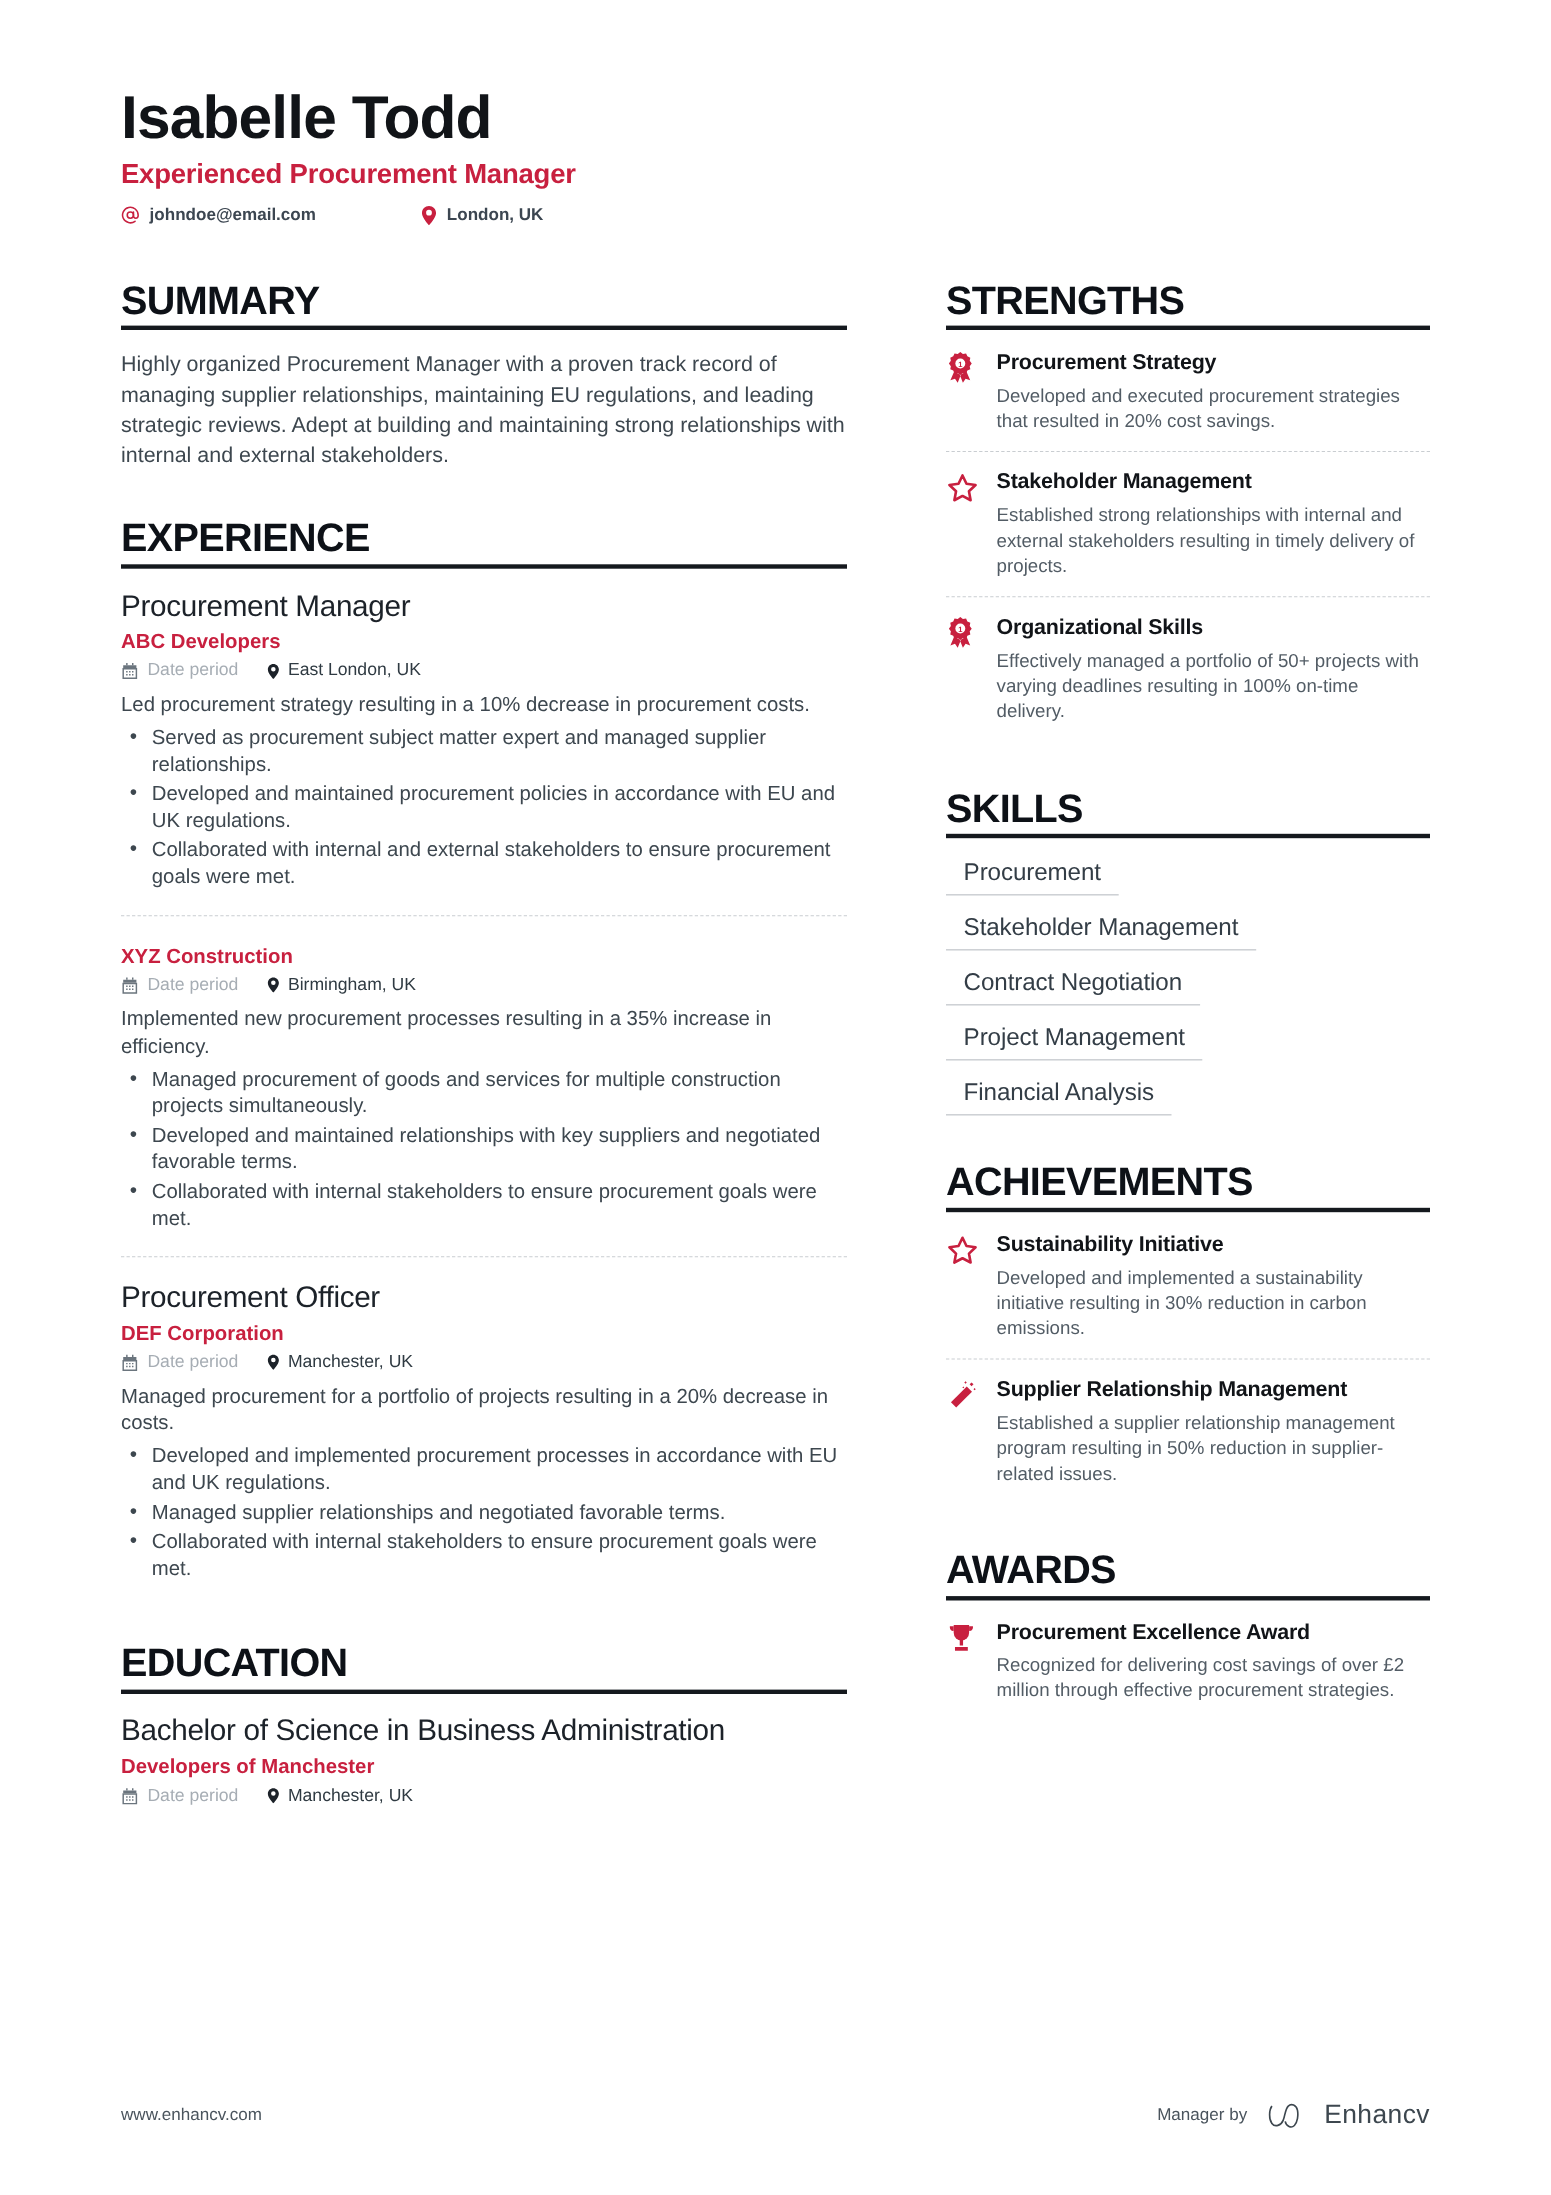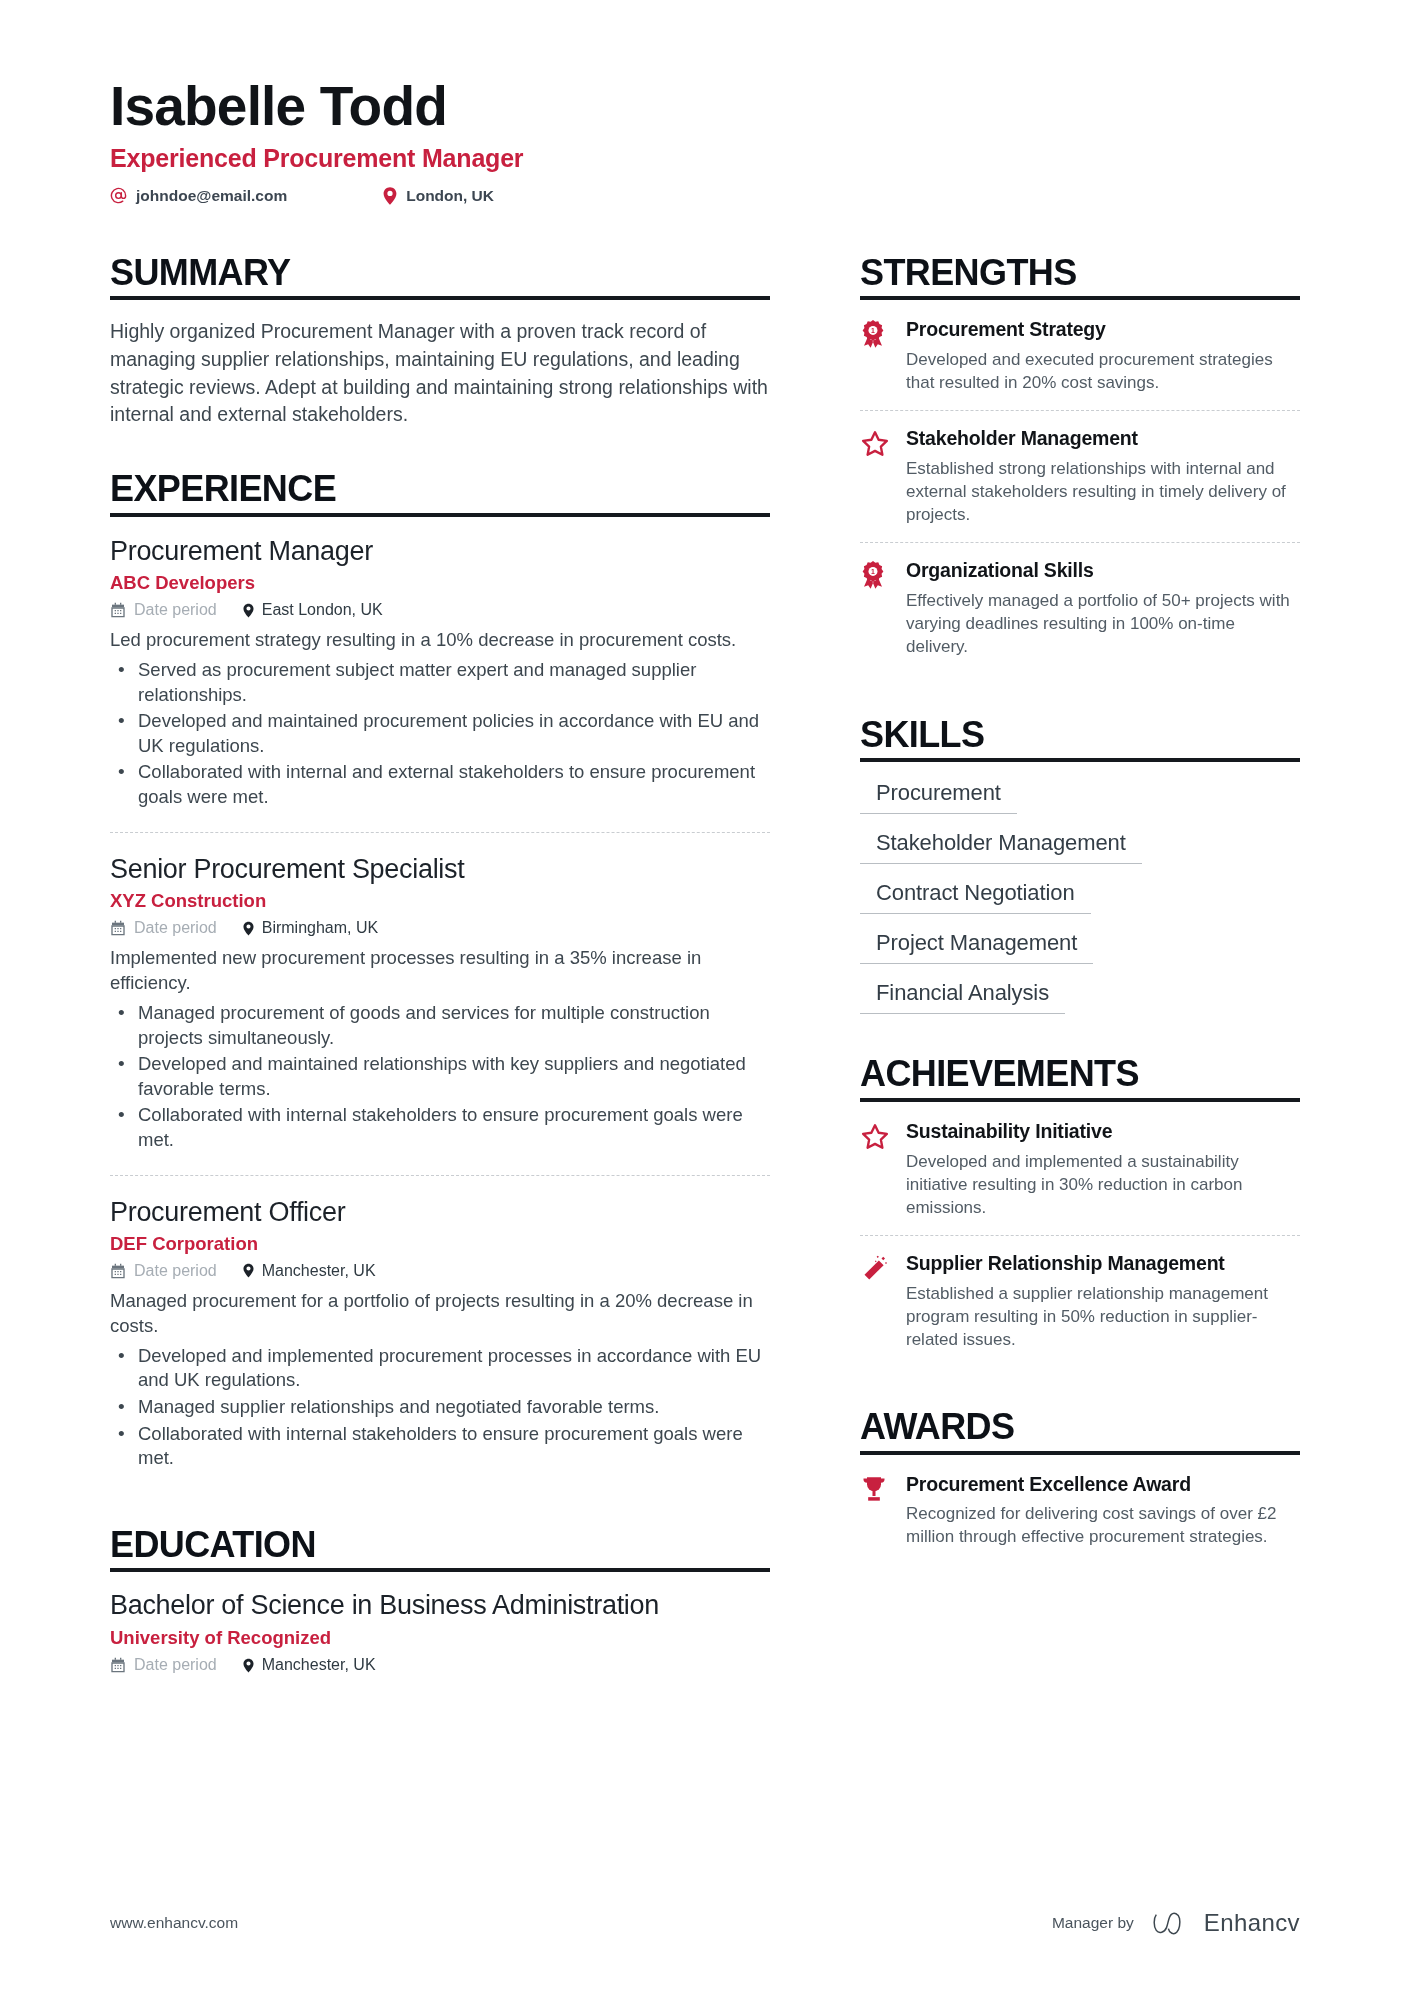--- a/index.html
+++ b/index.html
@@ -261,21 +261,20 @@
           </div>
           <div class="entry-desc">Led procurement strategy resulting in a 10% decrease in procurement costs.</div>
           <ul class="bullets">
             <li>Served as procurement subject matter expert and managed supplier relationships.</li>
             <li>Developed and maintained procurement policies in accordance with EU and UK regulations.</li>
             <li>Collaborated with internal and external stakeholders to ensure procurement goals were met.</li>
           </ul>
         </div>
 
         <div class="entry">
-          <div class="entry-role">Senior Procurement Specialist</div>
           <div class="entry-company">XYZ Construction</div>
           <div class="entry-meta">
             <span class="meta-date">
               <span class="ic">
                 <svg width="16" height="16" viewBox="0 0 24 24" fill="#6b757e">
                   <path d="M7 1h2v3H7zM15 1h2v3h-2z"></path>
                   <path d="M3 4h18v4H3z"></path>
                   <path d="M3 9h18v13H3z" fill="none" stroke="#6b757e" stroke-width="2"></path>
                   <path d="M7 12h2v2H7zM11 12h2v2h-2zM15 12h2v2h-2zM7 16h2v2H7zM11 16h2v2h-2zM15 16h2v2h-2z"></path>
                 </svg>
@@ -330,21 +329,21 @@
             <li>Collaborated with internal stakeholders to ensure procurement goals were met.</li>
           </ul>
         </div>
       </div>
 
       <div class="sec sec-gap-top">
         <div class="sec-title">EDUCATION</div>
         <div class="sec-rule"></div>
         <div class="entry">
           <div class="edu-degree">Bachelor of Science in Business Administration</div>
-          <div class="entry-company">University of Recognized</div>
+          <div class="entry-company">Developers of Manchester</div>
           <div class="entry-meta">
             <span class="meta-date">
               <span class="ic">
                 <svg width="16" height="16" viewBox="0 0 24 24" fill="#6b757e">
                   <path d="M7 1h2v3H7zM15 1h2v3h-2z"></path>
                   <path d="M3 4h18v4H3z"></path>
                   <path d="M3 9h18v13H3z" fill="none" stroke="#6b757e" stroke-width="2"></path>
                   <path d="M7 12h2v2H7zM11 12h2v2h-2zM15 12h2v2h-2zM7 16h2v2H7zM11 16h2v2h-2zM15 16h2v2h-2z"></path>
                 </svg>
               </span>

